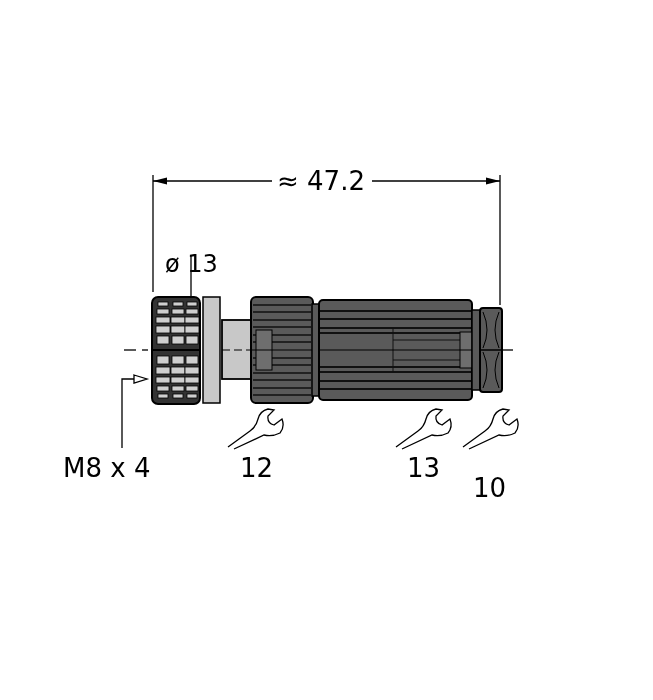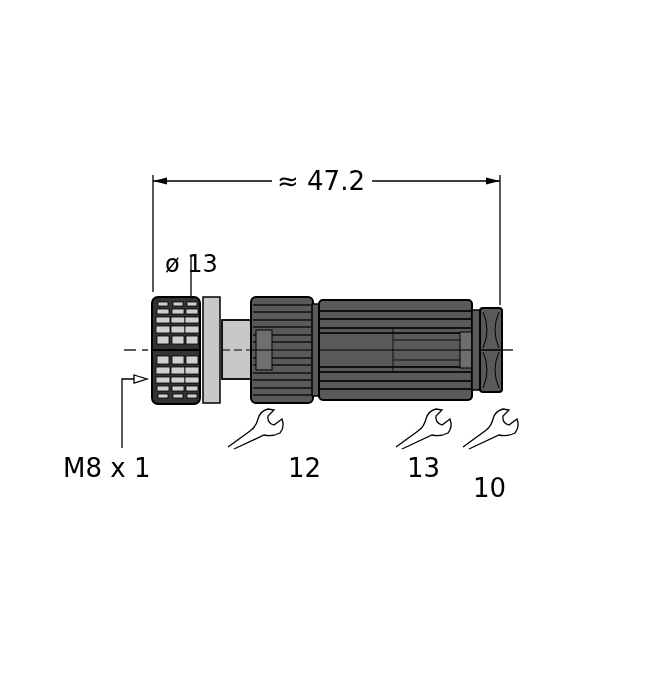--- a/index.html
+++ b/index.html
@@ -136,16 +136,16 @@
   <g fill="none" stroke="#000" stroke-width="1.3" transform="translate(396,407)">
     <path d="M0,40 L22,24 Q28,20 30,12 Q32,4 40,2 L46,3 L40,9 Q39,16 46,18 L54,12 Q57,20 52,26 Q44,30 36,28 L6,42"></path>
   </g>
   <g fill="none" stroke="#000" stroke-width="1.3" transform="translate(463,407)">
     <path d="M0,40 L22,24 Q28,20 30,12 Q32,4 40,2 L46,3 L40,9 Q39,16 46,18 L54,12 Q57,20 52,26 Q44,30 36,28 L6,42"></path>
   </g>
 </svg>
 
 <div class="lbl" style="left:277px; top:166px; font-size:26px;">≈ 47.2</div>
 <div class="lbl" style="left:165px; top:226px; font-size:24px;margin-top:24px;">ø 13</div>
-<div class="lbl" style="left:63px; top:453px; font-size:26px;">M8 x 1</div>
-<div class="lbl" style="left:240px; top:453px; font-size:26px;margin-left:48px;">12</div>
+<div class="lbl" style="left:63px; top:453px; font-size:26px;">M8 x 4</div>
+<div class="lbl" style="left:240px; top:453px; font-size:26px;">12</div>
 <div class="lbl" style="left:407px; top:453px; font-size:26px;">13</div>
 <div class="lbl" style="left:473px; top:473px; font-size:26px;">10</div>
 
 </body></html>

